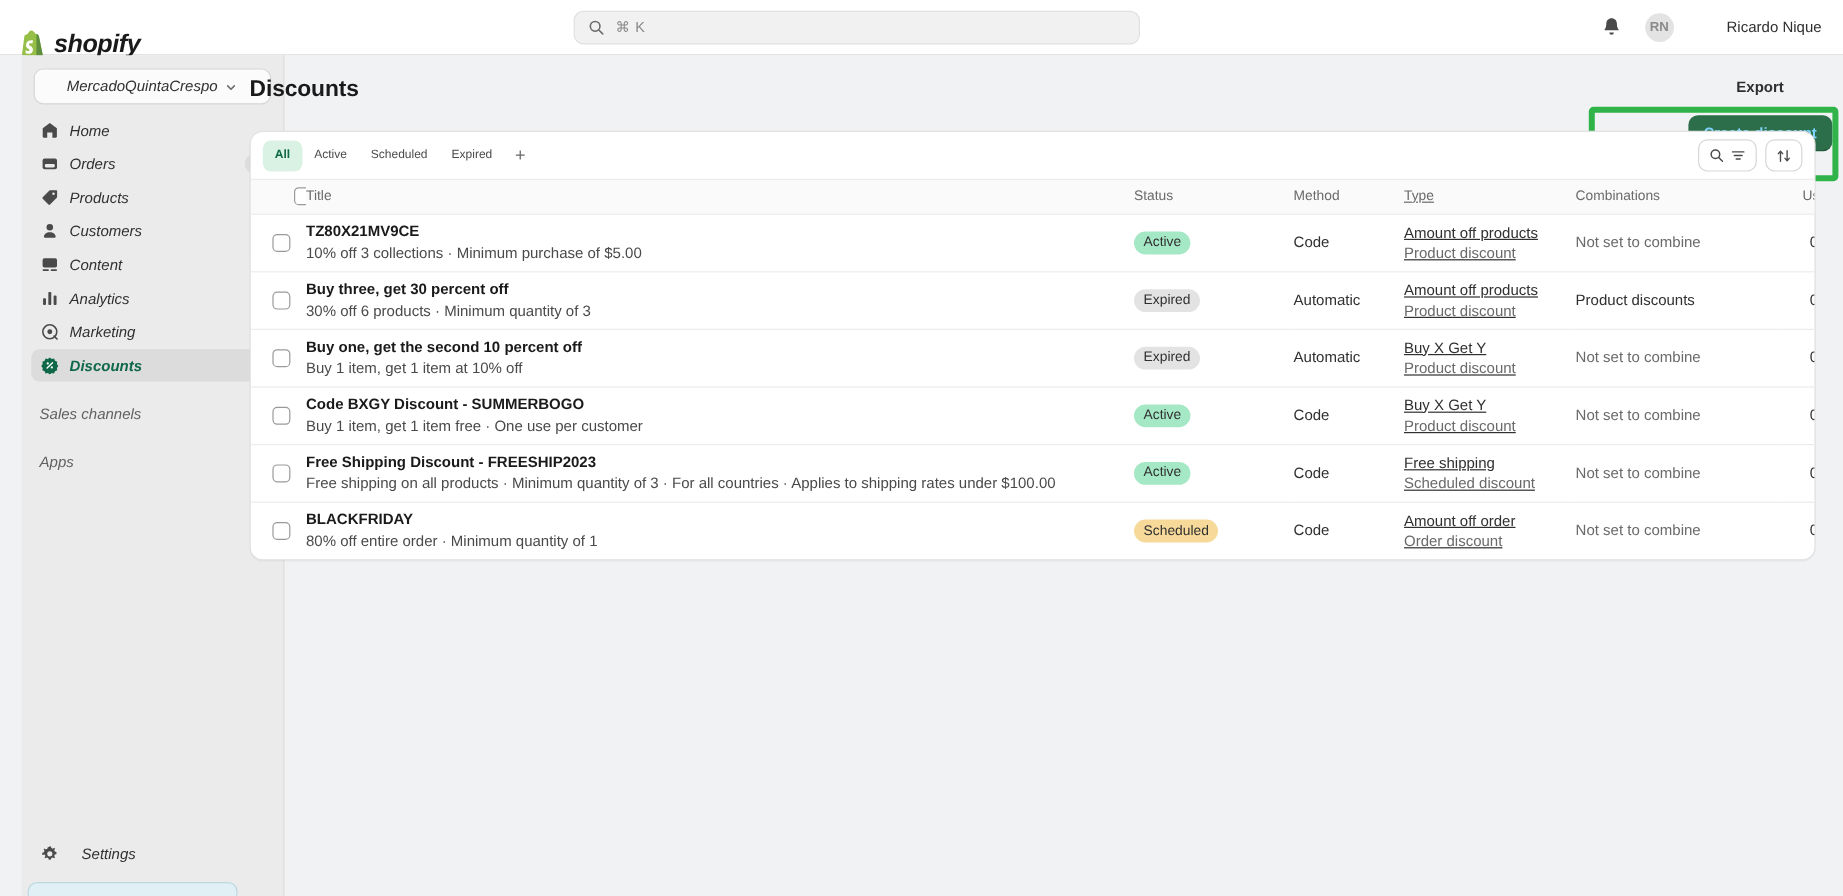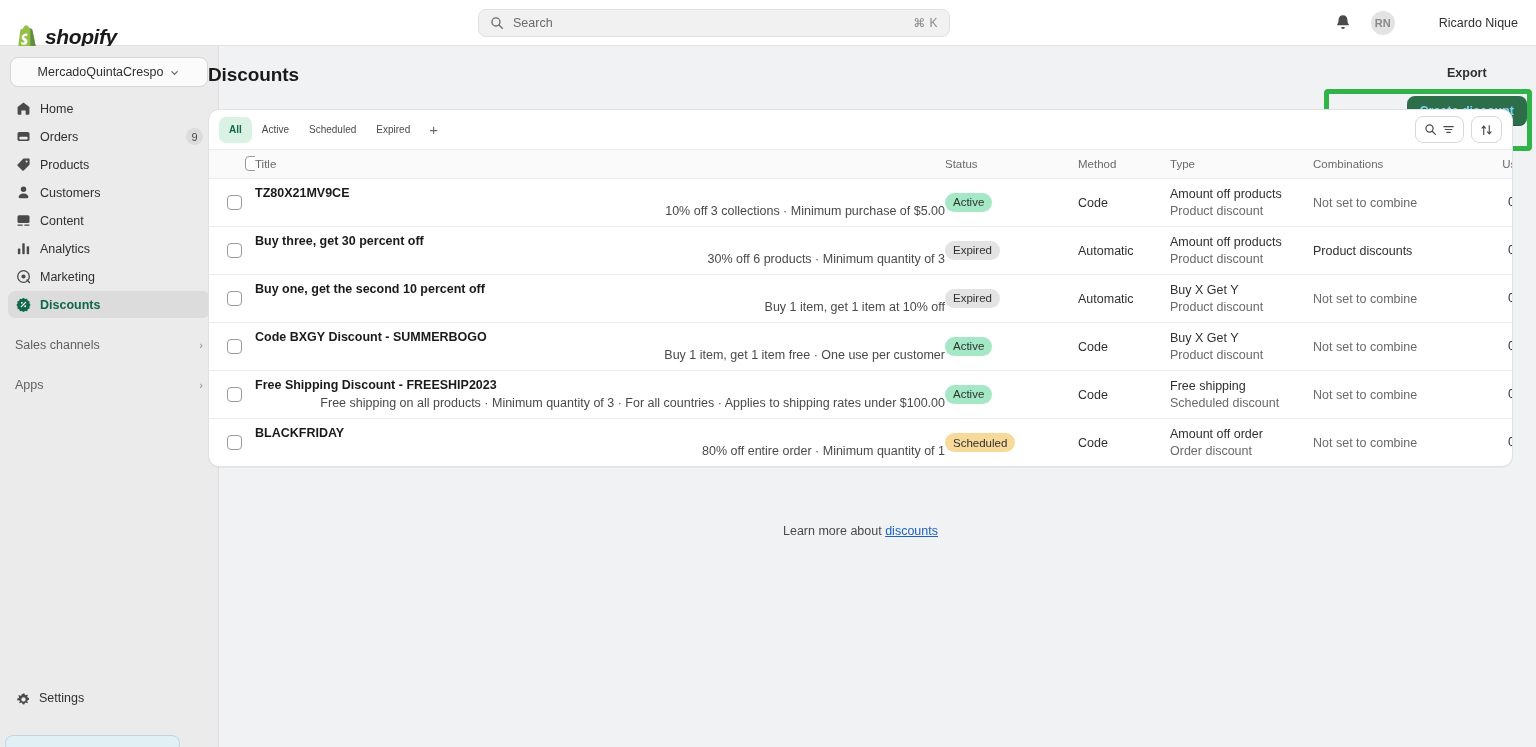--- a/index.html
+++ b/index.html
@@ -40,22 +40,22 @@
   #user-chip { display: flex; align-items: center; gap: 8px; cursor: pointer; padding: 3px 4px; border-radius: 7px; }
   #avatar {
     width: 24px; height: 24px; border-radius: 50%; background: #e3e3e3;
     color: #8a8a8a; font-size: 11px; font-weight: 600;
     display: flex; align-items: center; justify-content: center;
   }
   #user-name { font-size: 12.5px; color: #303030; font-weight: 400; padding-left: 36px; }
 
   
   #sidebar {
-    position: absolute; left: 0; top: 46px; width: 219px; height: 701px;
-    background: #ebebeb; border-right: 1px solid #dedede;
+    position: absolute; left: 18px; top: 46px; width: 219px; height: 701px;
+    background: #ebebeb; border-right: 1px solid #dedede; font-style: italic;
   }
   #store-switcher {
     margin: 11px 10px 8px 10px; height: 30px;
     background: #fbfbfb; border: 1px solid #d5d5d5; border-radius: 8px;
     display: flex; align-items: center; justify-content: center; gap: 6px;
     cursor: pointer;
   }
   #store-switcher .nm { font-size: 12.5px; color: #303030; }
   .nav-list { padding: 0 8px; }
   .nav-item {
@@ -73,21 +73,21 @@
   }
   .nav-group {
     height: 27px; margin: 13px 8px 0 8px; padding: 0 7px;
     display: flex; align-items: center; border-radius: 7px; cursor: pointer;
     font-size: 12.5px; color: #616161;
   }
   .nav-group .lbl { flex: 1; }
   .nav-group .chev { color: #8a8a8a; font-size: 11px; }
   #settings-row {
     position: absolute; left: 8px; bottom: 28px; width: 169px; height: 28px;
-    display: flex; align-items: flex-start; gap: 8px; padding: 0 7px;
+    display: flex; align-items: flex-end; gap: 19px; padding: 0 7px;
     border-radius: 7px; cursor: pointer; font-size: 12.5px; color: #303030;
   }
   #sidebar-bottom-strip {
     position: absolute; left: 5px; bottom: -6px; width: 175px; height: 18px;
     background: #e0f0f5; border: 1px solid #bcd9e0; border-radius: 8px;
   }
 
   
   #main { position: absolute; left: 185px; top: 46px; width: 1351px; height: 701px; overflow: hidden; }
   #page-head {
@@ -146,32 +146,32 @@
   table { width: 100%; border-collapse: collapse; table-layout: fixed; }
   thead th {
     background: #fafafa; height: 28px; font-size: 11.5px; font-weight: 500;
     color: #6a6a6a; text-align: left; border-bottom: 1px solid #ececec;
     padding: 0; vertical-align: middle;
   }
   .c-check { width: 46px; }
   .c-title { width: 690px; }
   .c-status { width: 133px; }
   .c-method { width: 92px; }
-  .c-type { width: 143px; }
+  .c-type { width: 143px; text-decoration: underline; }
   .c-comb { width: 170px; }
   .c-used { width: 46px; text-align: right !important; }
   thead th.c-check { padding-left: 18px; }
   tbody td { border-bottom: 1px solid #ececec; padding: 0; vertical-align: middle; height: 48px; }
   tbody tr:last-child td { border-bottom: none; }
   .cbx {
     width: 15px; height: 15px; border: 1.5px solid #9a9a9a; border-radius: 4px;
     background: #fff; cursor: pointer; margin-left: 18px;
   }
   .row-title { font-size: 12.5px; font-weight: 700; color: #1a1a1a; margin-bottom: 4px; }
-  .row-sub { font-size: 12.5px; color: #4a4a4a; text-align: right; }
+  .row-sub { font-size: 12.5px; color: #4a4a4a; }
   .badge-pill {
     display: inline-flex; align-items: center; height: 19px; padding: 0 8px;
     border-radius: 10px; font-size: 11.5px; font-weight: 500; color: #303030;
   }
   .badge-active { background: #a5e8c5; }
   .badge-expired { background: #e3e3e3; }
   .badge-scheduled { background: #f7d99a; }
   .cell-txt { font-size: 12.5px; color: #303030; }
   .cell-muted { font-size: 12.5px; color: #6a6a6a; }
   .type-main { font-size: 12.5px; color: #303030; margin-bottom: 3px; }
@@ -197,21 +197,20 @@
       <path d="M11.3 3.1c-.2-.6-.7-.9-1.4-.9-1.3 0-2.2 1.4-2.6 2.9l2.3-.7c.4-1 1-1.3 1.7-1.3z" fill="#95bf46"></path>
     </svg>
     <span id="logo-text">shopify</span>
   </div>
 
   <div id="search-box">
     <svg width="14" height="14" viewBox="0 0 16 16">
       <circle cx="6.8" cy="6.8" r="4.6" fill="none" stroke="#6a6a6a" stroke-width="1.5"></circle>
       <line x1="10.3" y1="10.3" x2="14" y2="14" stroke="#6a6a6a" stroke-width="1.5" stroke-linecap="round"></line>
     </svg>
-    <span class="ph">Search</span>
     <span class="kbd">⌘ K</span>
   </div>
 
   <div id="top-right">
     <svg id="bell" viewBox="0 0 20 20">
       <path d="M10 2.2c-2.6 0-4.4 1.9-4.4 4.4 0 3.1-.9 4.3-1.4 4.9-.3.3 0 .8.4.8h10.8c.4 0 .7-.5.4-.8-.5-.6-1.4-1.8-1.4-4.9 0-2.5-1.8-4.4-4.4-4.4z" fill="#4a4a4a"></path>
       <path d="M8.1 14.1a1.9 1.9 0 003.8 0H8.1z" fill="#4a4a4a"></path>
     </svg>
     <div id="user-chip">
       <div id="avatar">RN</div>
@@ -548,17 +547,14 @@
           </td>
           <td class="c-used">
             <div class="used-val">0</div>
           </td>
         </tr>
 
       </tbody>
     </table>
   </div>
 
-  <div id="footer-note">
-    <span>Learn more about </span><a>discounts</a>
-  </div>
 
 </div>
 
 </body></html>

